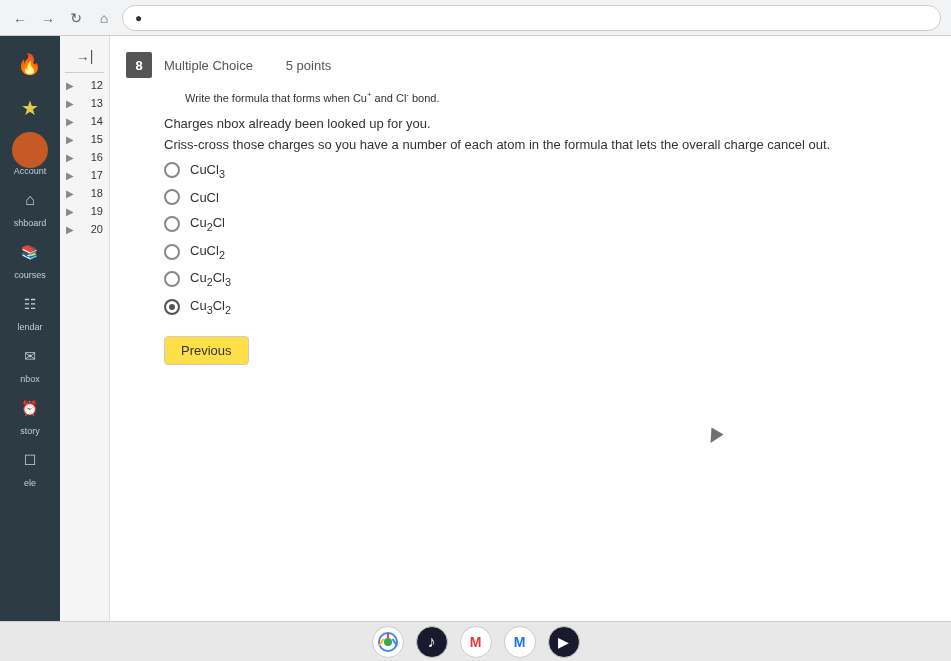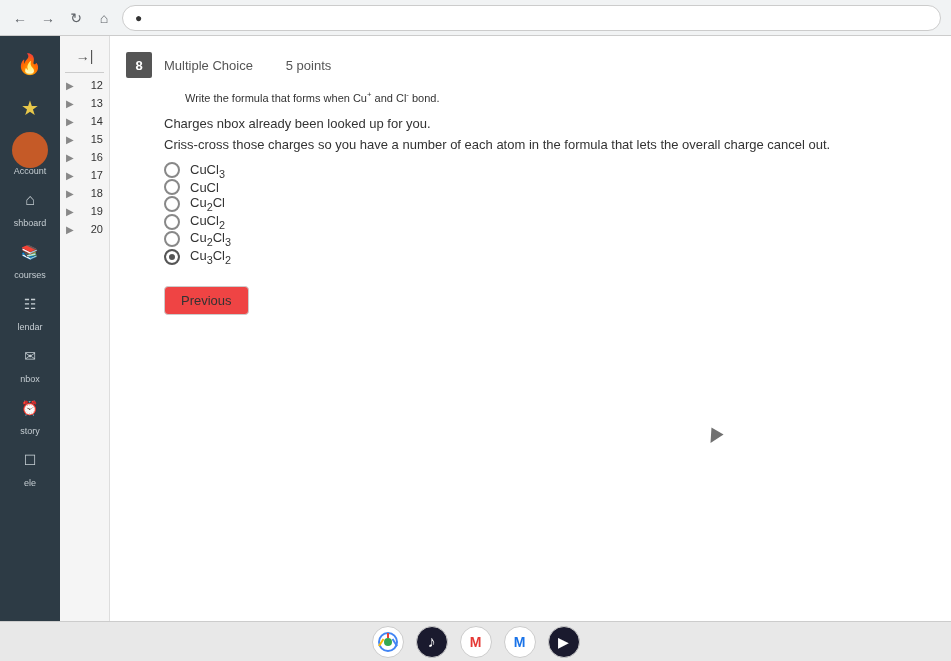--- a/index.html
+++ b/index.html
@@ -201,20 +201,21 @@
       color: #333;
       margin-bottom: 6px;
       margin-left: 38px;
     }
 
     .options-container {
       margin-left: 38px;
       margin-top: 10px;
       display: flex;
       flex-direction: column;
+      gap: 10px;
     }
 
     .option-item {
       display: flex;
       align-items: center;
       gap: 10px;
       cursor: pointer;
     }
     .option-radio {
       width: 16px;
@@ -231,21 +232,21 @@
     }
     .option-text {
       font-size: 13px;
       color: #333;
     }
 
     .btn-previous {
       margin-left: 38px;
       margin-top: 20px;
       padding: 6px 16px;
-      background: #ef4444;
+      background: #fde047;
       border: 1px solid #ccc;
       border-radius: 4px;
       font-size: 13px;
       cursor: pointer;
       color: #333;
     }
 
     
     .taskbar {
       position: absolute;

